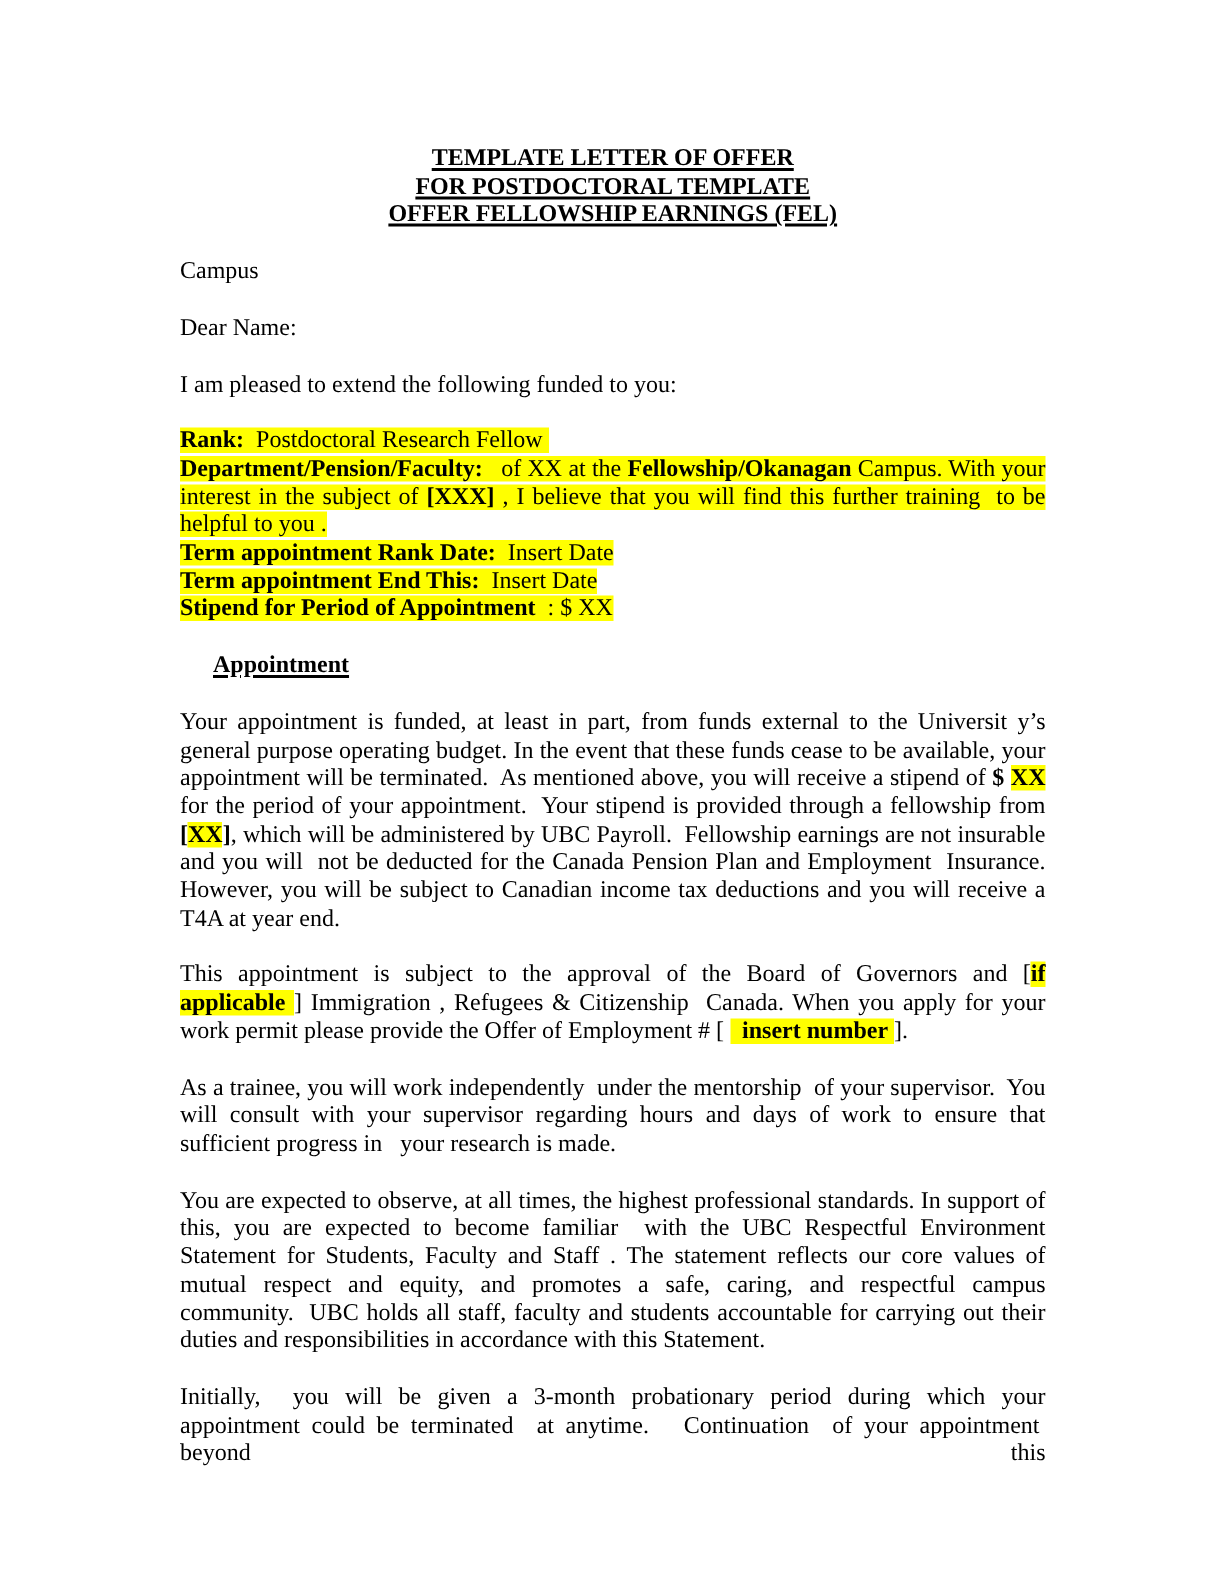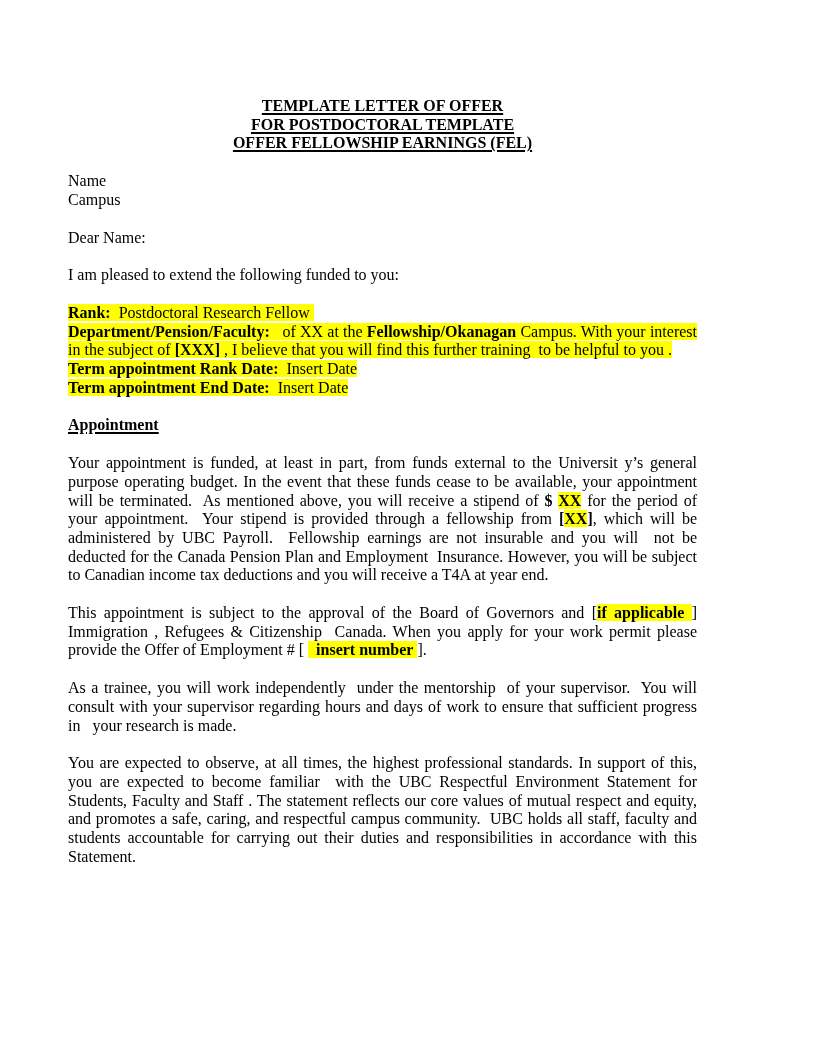--- a/index.html
+++ b/index.html
@@ -12,41 +12,42 @@
     height: 1056px;
     font-family: "Liberation Serif", "DejaVu Serif", serif;
     font-size: 16px;
     line-height: 18.7px;
     color: #000000;
   }
   .page {
     box-sizing: border-box;
     width: 816px;
     height: 1056px;
-    padding: 97px 119px 0 68px;
+    padding: 97px 119px 0 120px;
     overflow: hidden;
     background: #ffffff;
   }
   .title {
     text-align: center;
     font-weight: 700;
     margin-bottom: 19px;
   }
   .title .tline {
     text-decoration: underline;
     text-decoration-thickness: 1.5px;
     text-underline-offset: 2px;
   }
   .mb { margin-bottom: 19px; }
   .heading {
     font-weight: 700;
     text-decoration: underline;
     text-decoration-thickness: 1.5px;
     text-underline-offset: 2px;
     margin-bottom: 19px;
+    margin-left: 22px;
   }
   .para {
     text-align: justify;
     margin-bottom: 19px;
   }
   .jl { text-align-last: justify; }
   .offer { margin-bottom: 19px; }
   .offer .just { text-align: justify; }
   .b { font-weight: 700; font-family: Liberation Serif, serif; }
   .hl { background: var(--hl, #ffff00); }
@@ -56,35 +57,36 @@
 
 <div class="page">
 
   <div class="title">
     <div class="tline">TEMPLATE LETTER OF OFFER</div>
     <div class="tline">FOR POSTDOCTORAL TEMPLATE</div>
     <div class="tline">OFFER FELLOWSHIP EARNINGS (FEL)</div>
   </div>
 
   <div class="mb">
-    <div>Name</div>
     <div>Campus</div>
   </div>
 
   <div class="mb">Dear Name:</div>
 
   <div class="mb">I am pleased to extend the following funded to you:</div>
 
   <div class="offer">
     <div><span class="hl"><span class="b">Rank:</span><span>&nbsp; Postdoctoral Research Fellow&nbsp;</span></span></div>
     <div class="just"><span class="hl"><span class="b">Department/Pension/Faculty:</span><span>&nbsp;&nbsp; of XX at the </span><span class="b">Fellowship/Okanagan</span><span> Campus. With your interest in the subject of </span><span class="b">[XXX]</span><span> , I believe that you will find this further training&nbsp; to be helpful to you&nbsp;.</span></span></div>
     <div><span class="hl"><span class="b">Term appointment Rank Date:</span><span>&nbsp; Insert Date</span></span></div>
-    <div><span class="hl"><span class="b">Term appointment End Date:</span><span>&nbsp; Insert Date</span></span></div>
+    <div><span class="hl"><span class="b">Term appointment End This:</span><span>&nbsp; Insert Date</span></span></div>
+    <div><span class="hl"><span class="b">Stipend for Period of Appointment</span><span>&nbsp; : $ XX</span></span></div>
   </div>
 
   <div class="heading">Appointment</div>
 
   <div class="para"><span>Your appointment is funded, at least in part, from funds external to the Universit&nbsp;y’s general purpose operating budget. In the event that these funds cease to be available, your appointment will be terminated.&nbsp; As mentioned above, you will receive a stipend of </span><span class="b">$</span><span>&nbsp;</span><span class="b hl">XX</span><span> for the period of your appointment.&nbsp; Your stipend is provided through a fellowship from </span><span class="b">[</span><span class="b hl">XX</span><span class="b">]</span><span>, which will be administered by UBC Payroll.&nbsp; Fellowship earnings are not insurable and you will&nbsp; not be deducted for the Canada Pension Plan and Employment&nbsp; Insurance. However, you will be subject to Canadian income tax deductions and you will receive a T4A at year end.</span></div>
   <div class="para"><span>This appointment is subject to the approval of the Board of Governors and [</span><span class="b hl">if applicable</span><span class="hl">&nbsp;</span><span>] Immigration , Refugees &amp; Citizenship&nbsp; Canada. When you apply for your work permit please provide the Offer of Employment # [&nbsp;</span><span class="b hl">&nbsp; insert number&nbsp;</span><span>].</span></div>
   <div class="para"><span>As a trainee, you will work independently&nbsp; under the mentorship&nbsp; of your supervisor.&nbsp; You will consult with your supervisor regarding hours and days of work to ensure that sufficient progress in&nbsp;&nbsp; your research is made.</span></div>
   <div class="para"><span>You are expected to observe, at all times, the highest professional standards. In support of this, you are expected to become familiar&nbsp; with the UBC Respectful Environment Statement for Students, Faculty and Staff&nbsp;. The statement reflects our core values of mutual respect and equity, and promotes a safe, caring, and respectful campus community.&nbsp; UBC holds all staff, faculty and students accountable for carrying out their duties and responsibilities in accordance with this Statement.</span></div>
+  <div class="para jl"><span>Initially,&nbsp; you will be given a 3-month probationary period during which your appointment could be terminated&nbsp; at anytime.&nbsp;&nbsp; Continuation&nbsp; of your appointment&nbsp; beyond this</span></div>
 
 </div>
 
 </body></html>

